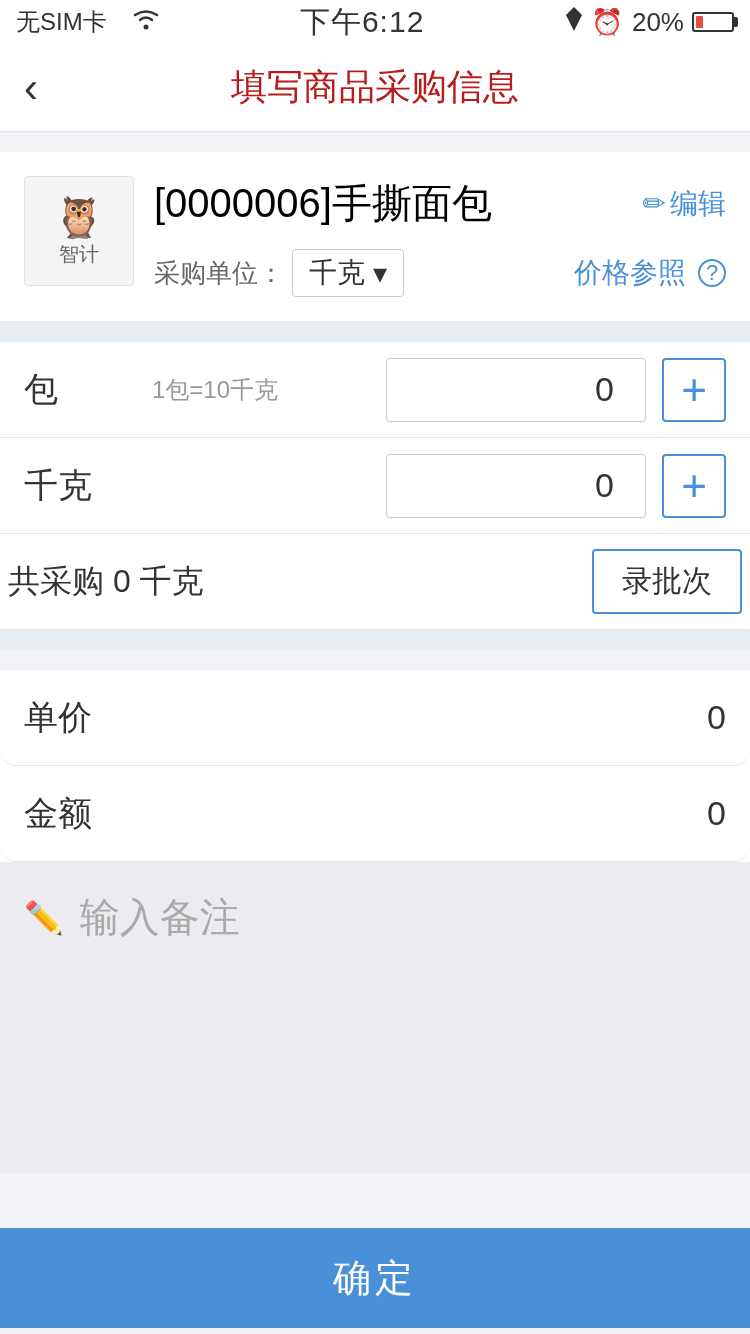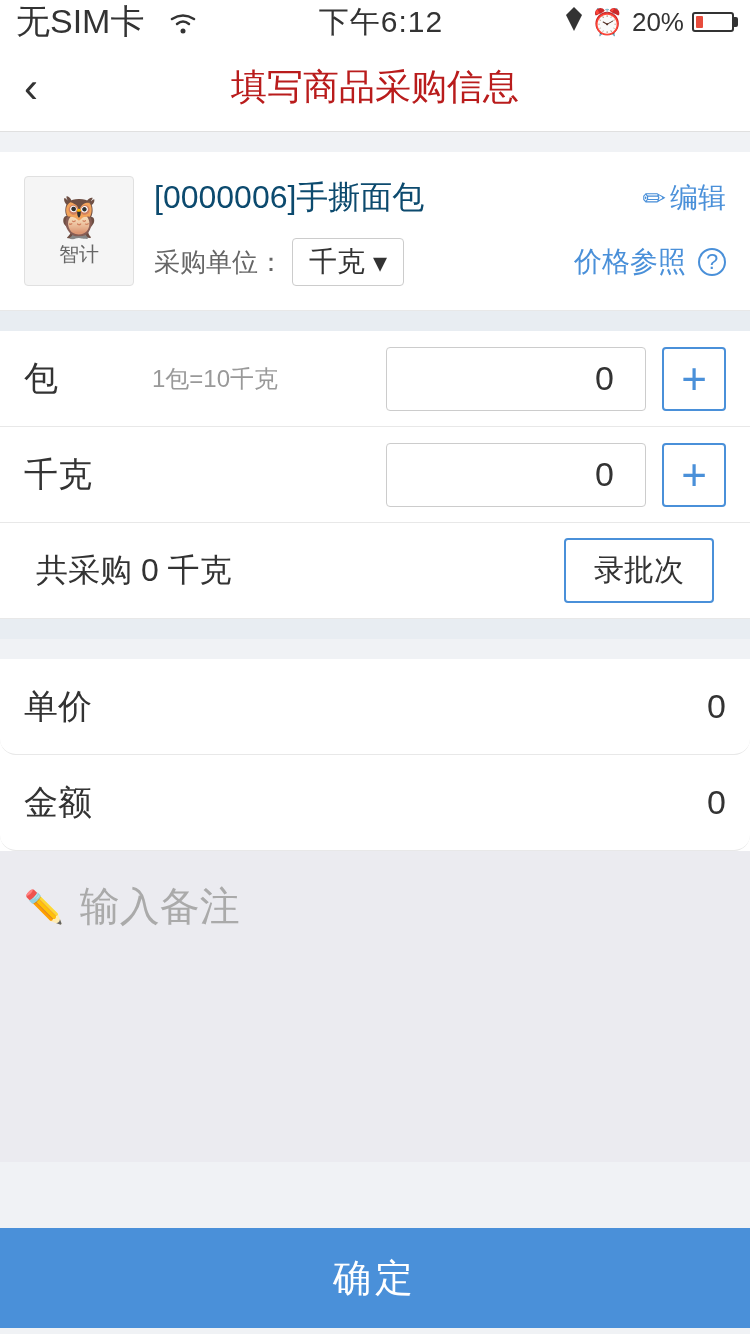--- a/index.html
+++ b/index.html
@@ -21,21 +21,21 @@
       align-items: center;
       justify-content: space-between;
       padding: 0 16px;
       font-size: 28px;
       font-weight: 500;
     }
     .status-left {
       display: flex;
       align-items: center;
       gap: 24px;
-      font-size: 34px;
+      font-size: 24px;
     }
     .status-center {
       font-size: 30px;
       font-weight: 500;
       letter-spacing: 1px;
     }
     .status-right {
       display: flex;
       align-items: center;
       gap: 8px;
@@ -129,22 +129,22 @@
     }
     .product-info {
       flex: 1;
     }
     .product-name-row {
       display: flex;
       align-items: center;
       justify-content: space-between;
     }
     .product-name {
-      font-size: 32px;
-      color: #0c4a6e;
+      font-size: 40px;
+      color: #000000;
       font-weight: 500;
     }
     .edit-btn {
       font-size: 28px;
       color: #4a90d9;
       display: flex;
       align-items: center;
       gap: 4px;
     }
     .unit-row {
@@ -245,21 +245,21 @@
       justify-content: center;
       cursor: pointer;
       flex-shrink: 0;
     }
 
     
     .summary-row {
       display: flex;
       align-items: center;
       justify-content: space-between;
-      padding: 0 36px;
+      padding: 0 8px;
       height: 96px;
       background: #fff;
       border-bottom: 1px solid #e8e8e8;
     }
     .summary-text {
       font-size: 32px;
       color: #333;
     }
     .batch-btn {
       border: 2px solid #4a90d9;

